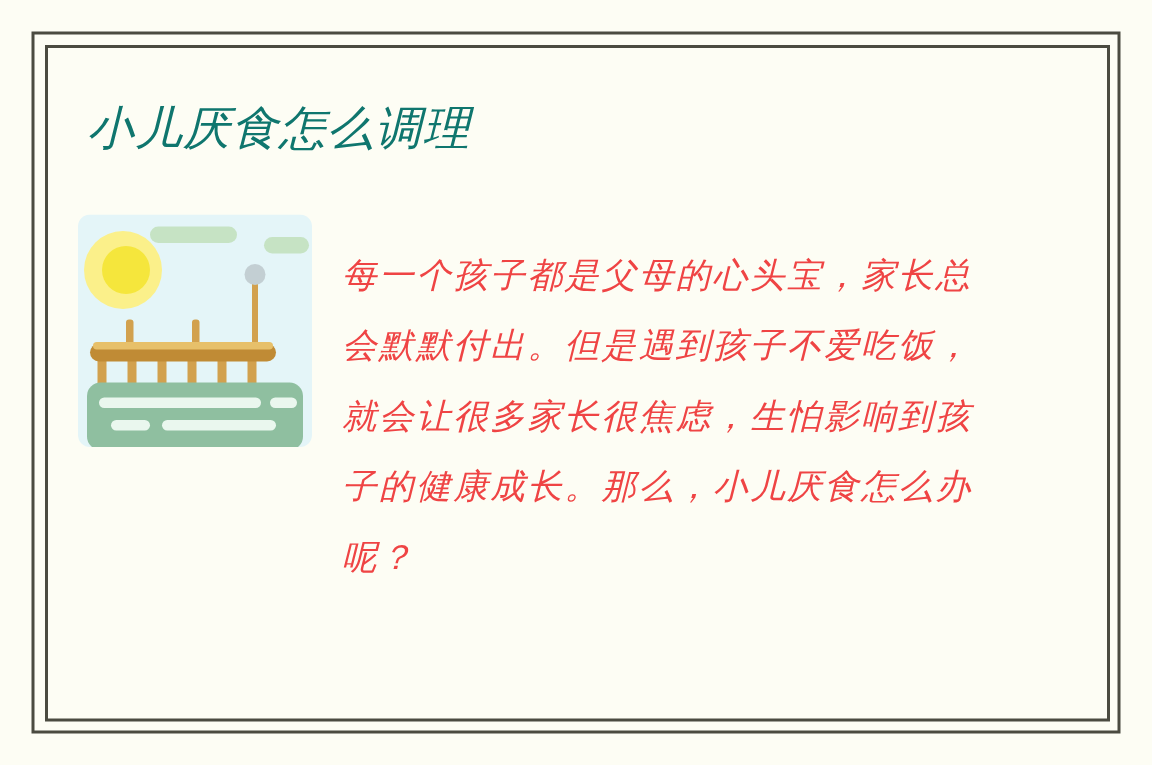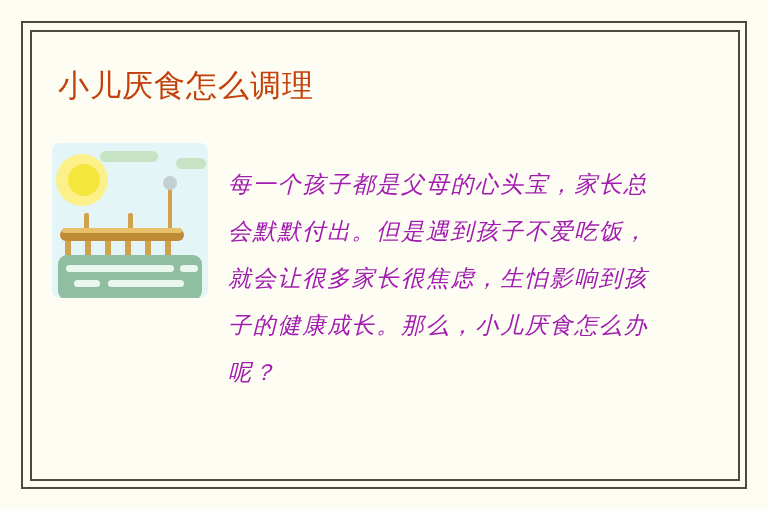--- a/index.html
+++ b/index.html
@@ -40,24 +40,25 @@
     box-sizing: border-box;
   }
   
   .title {
     position: absolute;
     left: 58px;
     top: 66px;
     font-size: 31px;
     line-height: 40px;
     letter-spacing: 1px;
-    color: #c2410c;
+    color: #0f766e;
     font-family: "Liberation Sans", sans-serif;
     font-weight: 400;
     white-space: nowrap;
+    font-style: italic;
   }
   
   .content {
     position: absolute;
     left: 52px;
     top: 143px;
     width: 640px;
     height: 270px;
   }
   
@@ -72,21 +73,21 @@
 
   
   .para {
     position: absolute;
     left: 176px;
     top: 18px;
     width: 420px;
     font-size: 23px;
     line-height: 47px;
     letter-spacing: 1.4px;
-    color: #a21caf;
+    color: #ef4444;
     font-family: "DejaVu Sans", "Liberation Sans", sans-serif;
     text-align: justify;
     text-justify: inter-character;
     font-style: italic;
     font-weight: 400;
   }
 </style>
 </head>
 <body>
 

